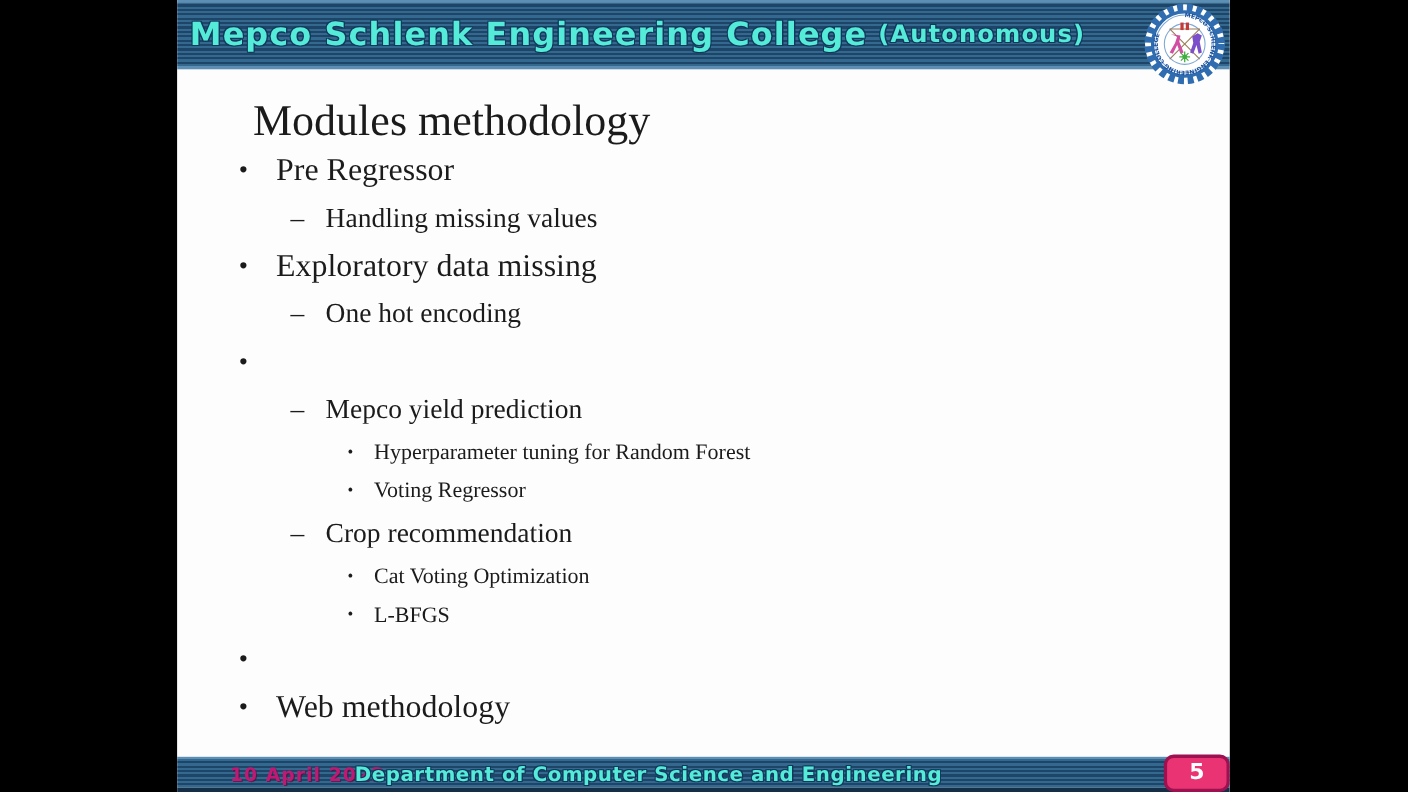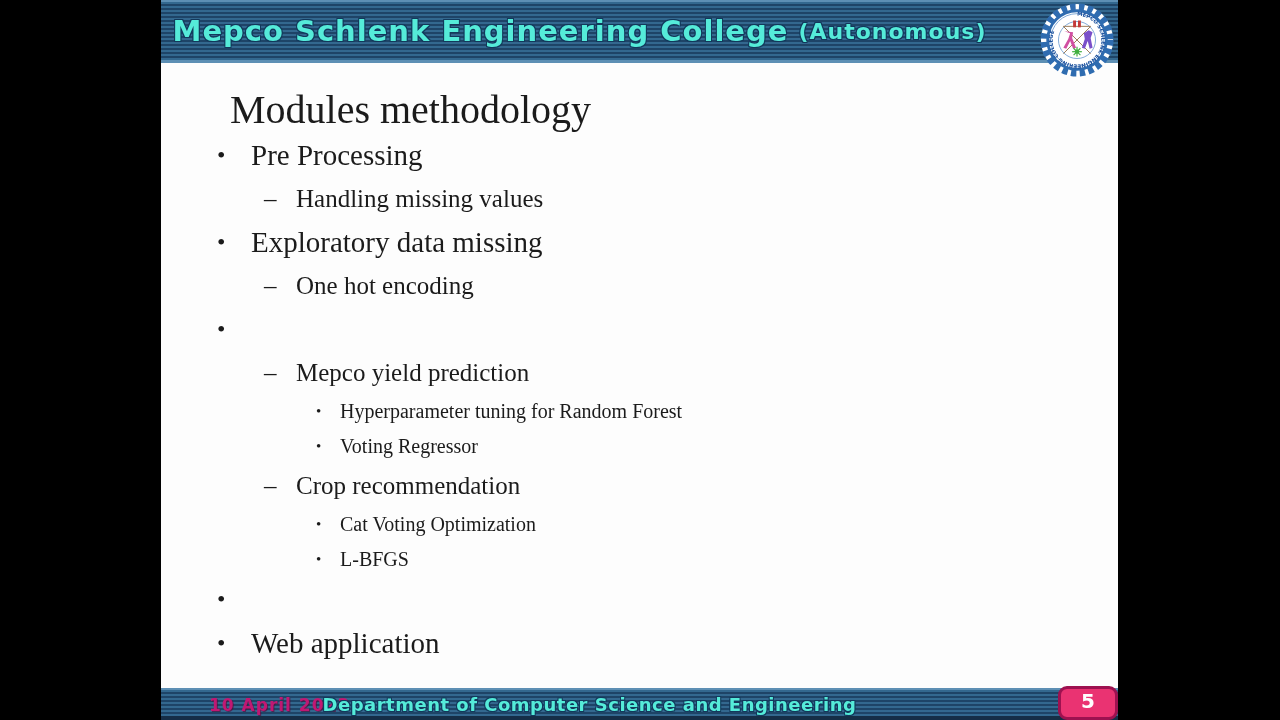--- a/index.html
+++ b/index.html
@@ -169,33 +169,33 @@
           <line x1="36.5" y1="48.5" x2="43.5" y2="55.5"></line>
           <line x1="43.5" y1="48.5" x2="36.5" y2="55.5"></line>
         </g>
         <circle cx="40" cy="52" r="2.2" fill="#3fae3f"></circle>
       </svg>
     </div>
 
     <div class="content-title">Modules methodology</div>
 
     <div class="bullet-list">
-        <div class="bullet-item level-1"><span class="marker">•</span><span>Pre Processing</span></div>
+        <div class="bullet-item level-1"><span class="marker">•</span><span>Pre Regressor</span></div>
         <div class="bullet-item level-2"><span class="marker">–</span><span>Handling missing values</span></div>
         <div class="bullet-item level-1"><span class="marker">•</span><span>Exploratory data missing</span></div>
         <div class="bullet-item level-2"><span class="marker">–</span><span>One hot encoding</span></div>
         <div class="bullet-item level-1"><span class="marker">•</span></div>
         <div class="bullet-item level-2"><span class="marker">–</span><span>Mepco yield prediction</span></div>
         <div class="bullet-item level-3"><span class="marker">•</span><span>Hyperparameter tuning for Random Forest</span></div>
         <div class="bullet-item level-3"><span class="marker">•</span><span>Voting Regressor</span></div>
         <div class="bullet-item level-2"><span class="marker">–</span><span>Crop recommendation</span></div>
         <div class="bullet-item level-3"><span class="marker">•</span><span>Cat Voting Optimization</span></div>
         <div class="bullet-item level-3"><span class="marker">•</span><span>L-BFGS</span></div>
         <div class="bullet-item level-1"><span class="marker">•</span></div>
-        <div class="bullet-item level-1"><span class="marker">•</span><span>Web application</span></div>
+        <div class="bullet-item level-1"><span class="marker">•</span><span>Web methodology</span></div>
       </div>
 
     <div class="band footer-band">
       <span class="footer-date">10 April 2023</span>
       <span class="comic-text footer-dept">Department of Computer Science and Engineering</span>
       <span class="page-badge">5</span>
     </div>
 
   </div>
 </div>

